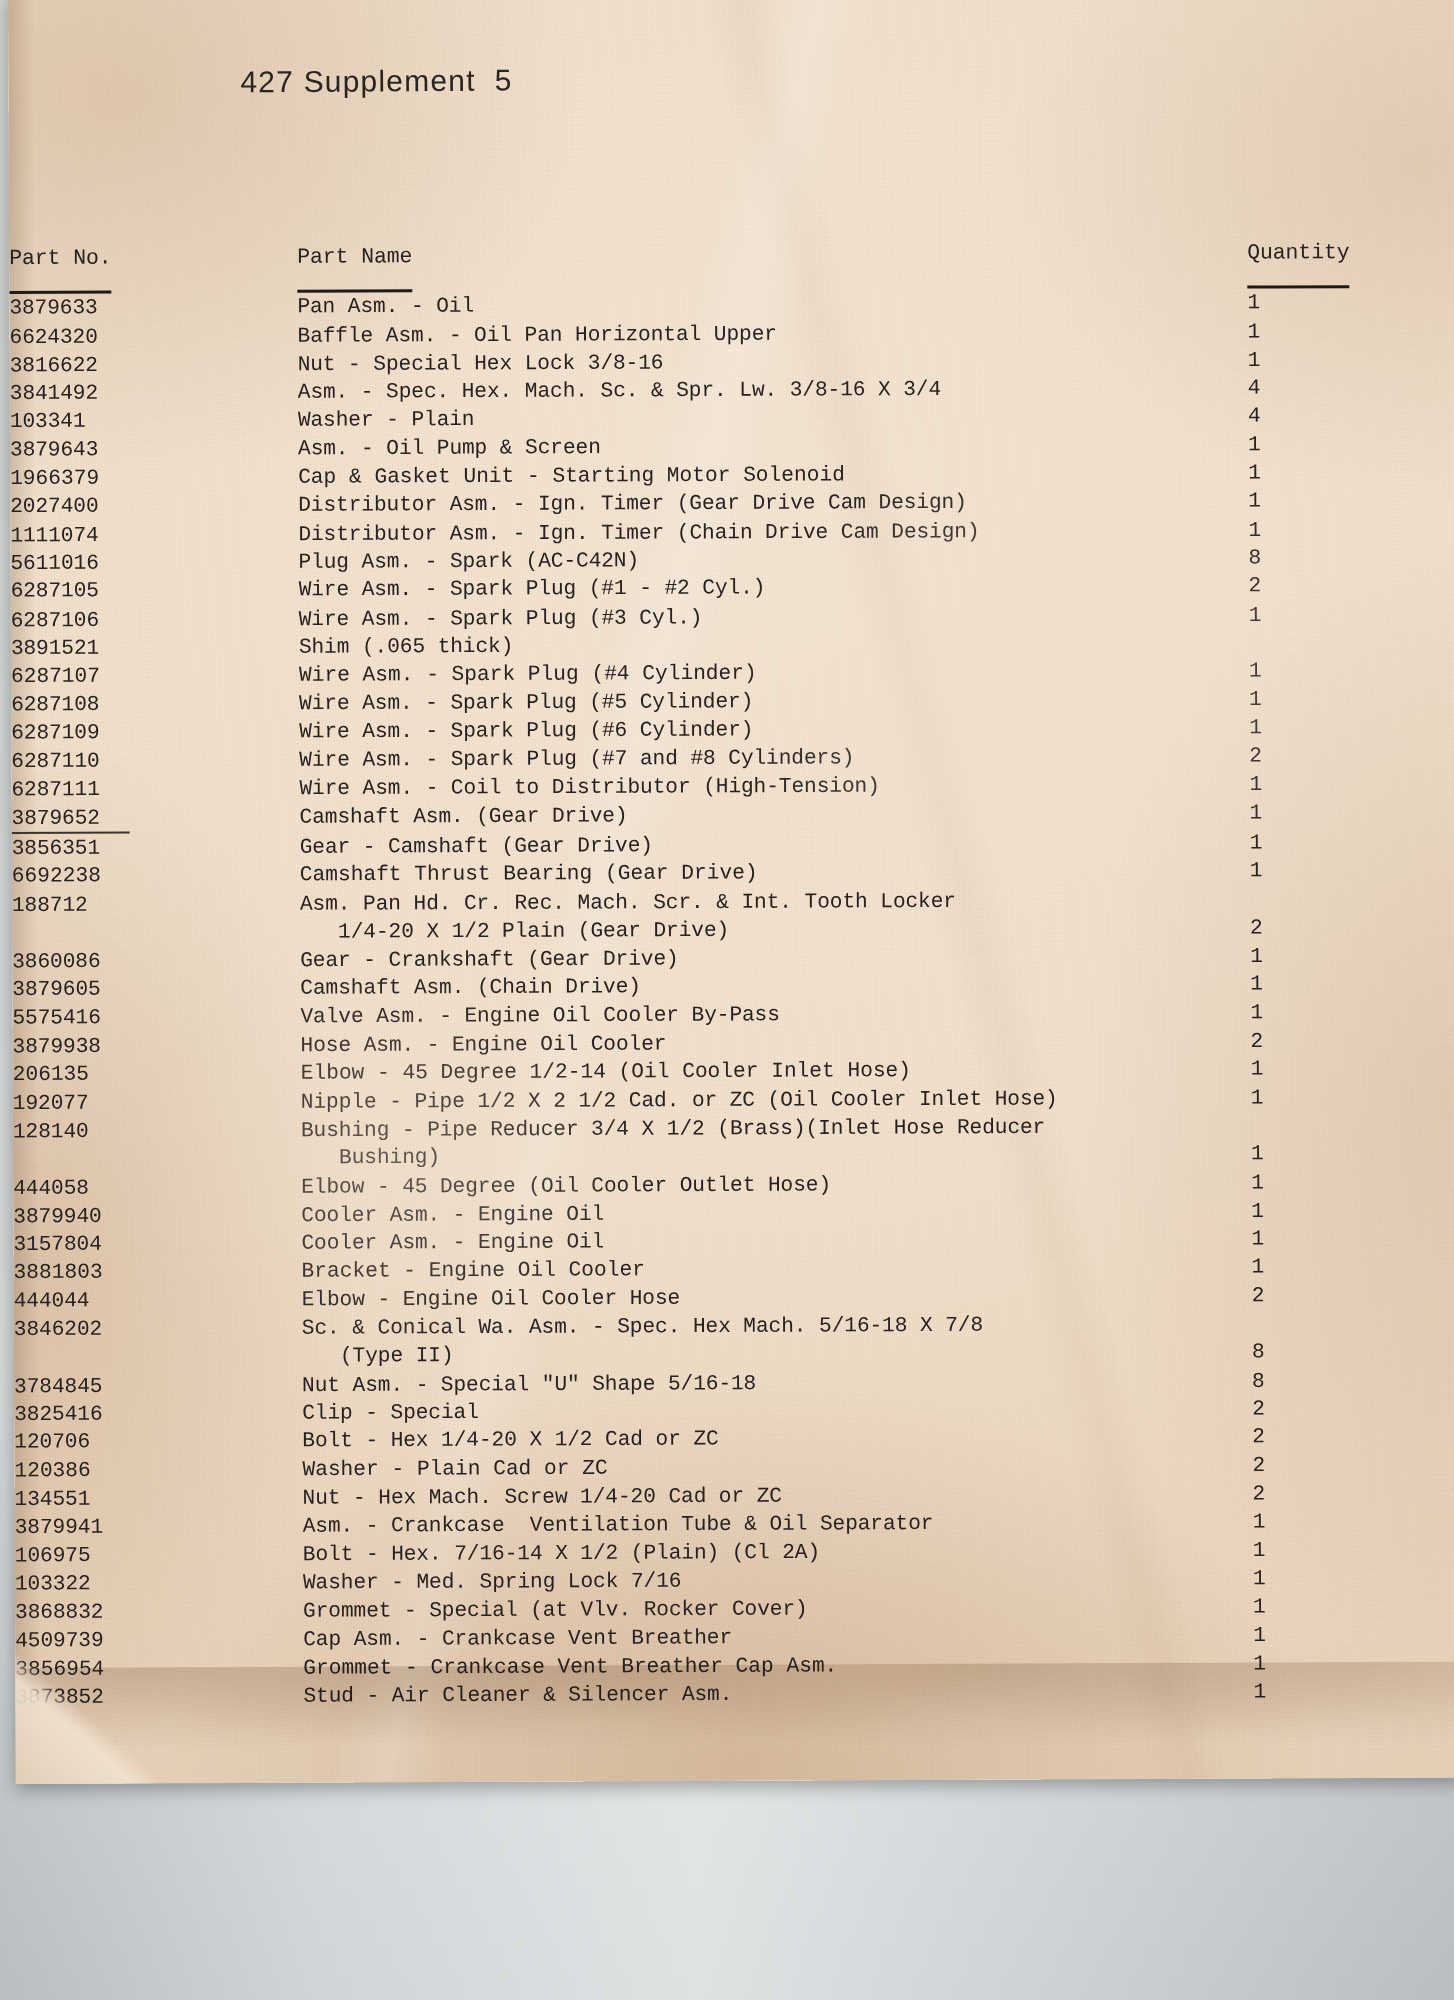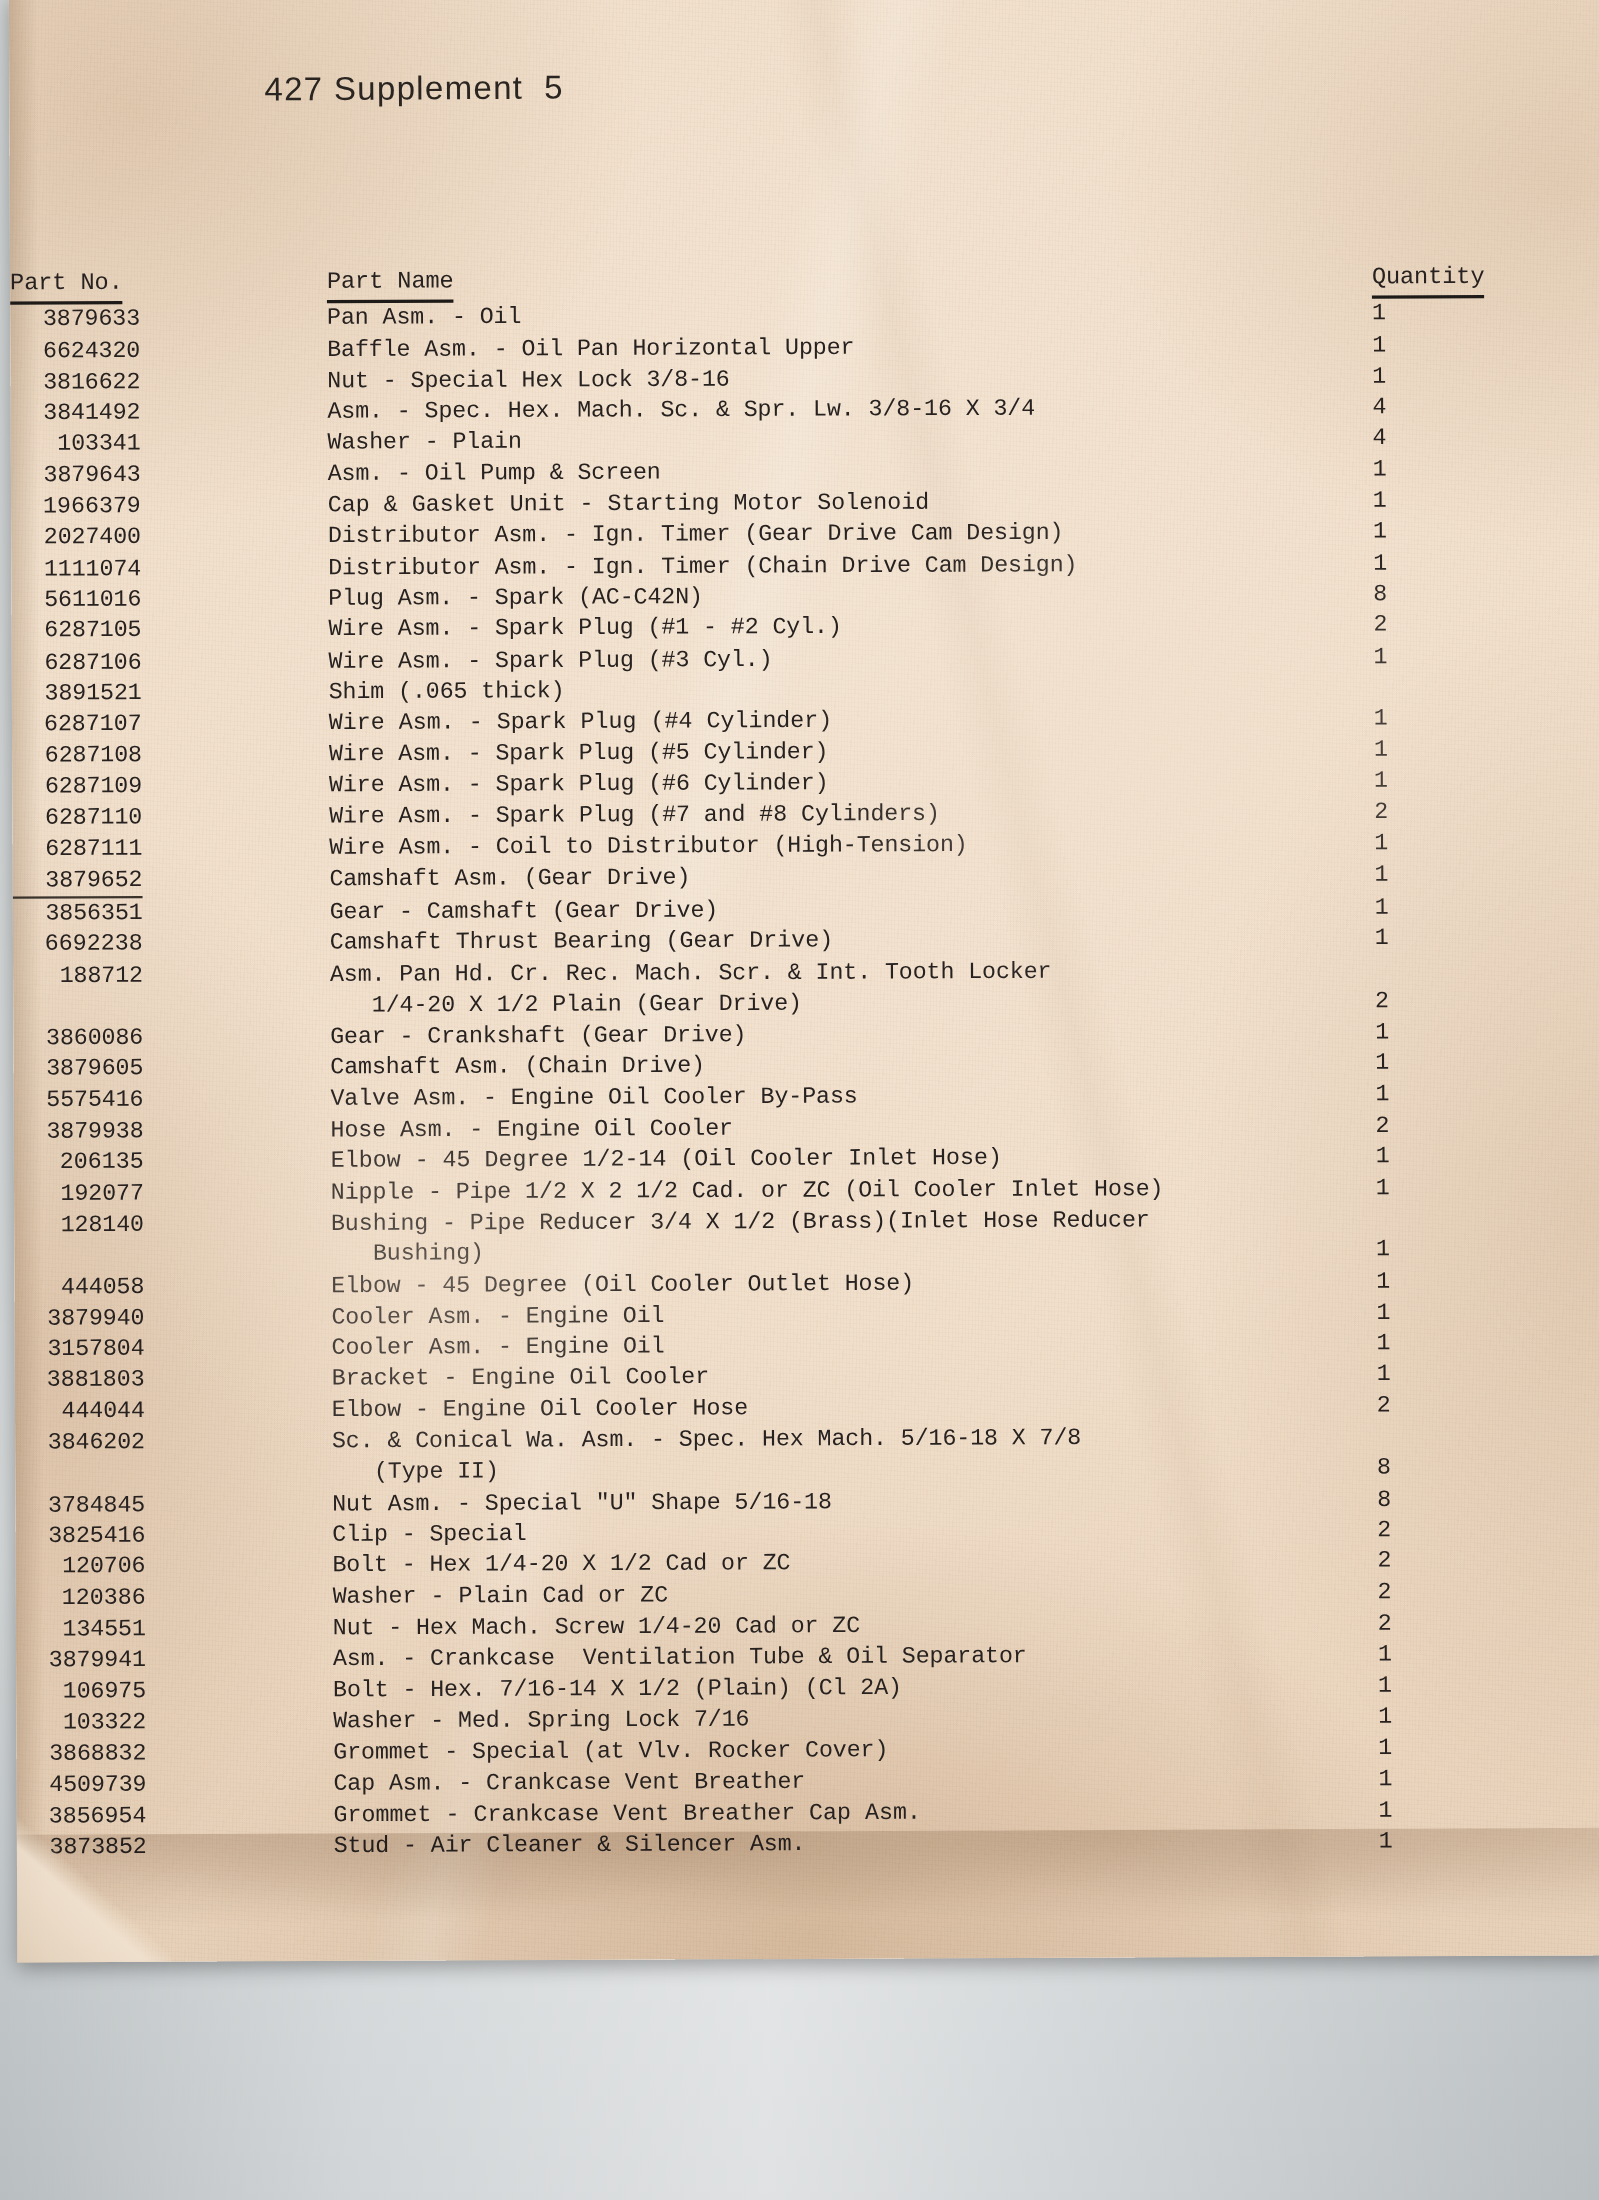--- a/index.html
+++ b/index.html
@@ -120,32 +120,32 @@
     font-weight:400;
   }
   thead th{
     padding-bottom:6px;
     font-weight:400;
     font-size:21.5px;
   }
   .hcell span{
     display:inline-block;
     border-bottom:3px solid #1d1a18;
-    padding-bottom:2px;
+    padding-bottom:19px;
   }
   th.col-partno{width:288px;text-align:left;padding-left:143px;}
   th.col-partname{text-align:left;padding-left:100px;}
   th.col-qty{width:210px;text-align:left;padding-left:28px;}
 
   td.partno{
     width:288px;
     padding-left:143px;
     white-space:pre;
   }
-  td.partno i{font-style:normal;display:inline-block;width:118px;text-align:right;}
+  td.partno i{font-style:normal;display:inline-block;width:118px;}
   td.partno i.u{border-bottom:2px solid #3a332c;}
   td.partname{padding-left:100px;white-space:pre;}
   td.qty{width:210px;padding-left:28px;white-space:pre;}
 
   .cont{padding-left:100px;}
   .cont-ind{display:inline-block;width:38px;}
 
   
   tbody tr:nth-child(3n)   td{transform:translateY(.4px);}
   tbody tr:nth-child(5n+1) td{transform:translateY(-.4px);}

